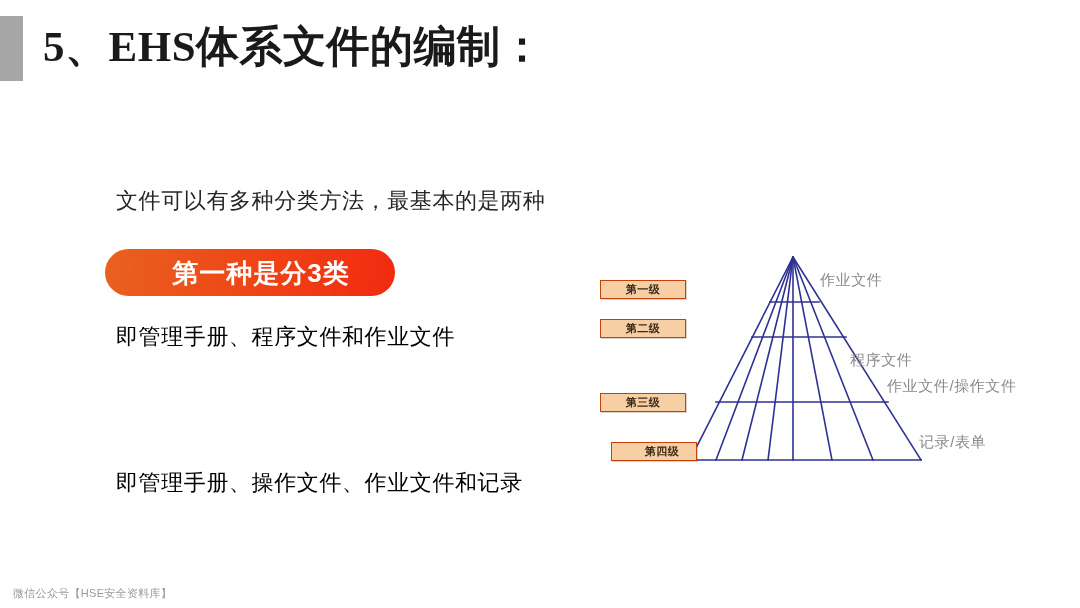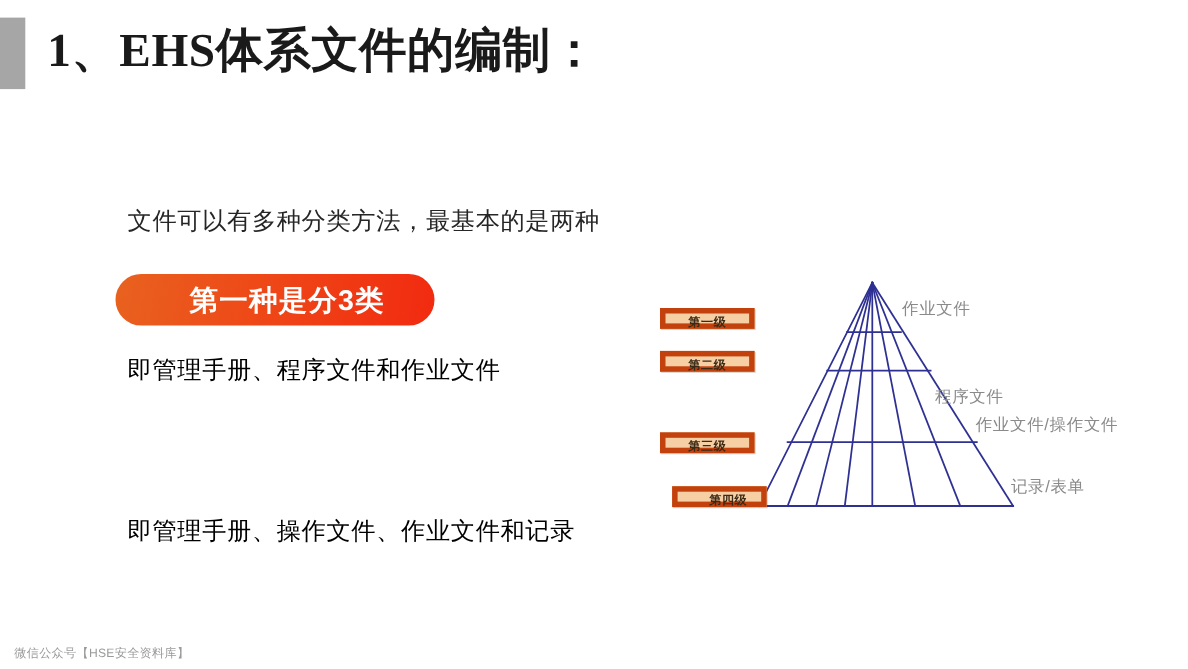--- a/index.html
+++ b/index.html
@@ -100,21 +100,21 @@
     position: absolute;
     left: 0;
     top: 0;
   }
   .level-box {
     position: absolute;
     width: 86px;
     height: 19px;
     box-sizing: border-box;
     background: #f7cfa4;
-    border: 5px solid #c2410c;
+    border: 1px solid #c2410c;
     box-shadow: 1px 1px 0 rgba(120,80,40,0.25);
   }
   .level-box-label {
     display: block;
     width: 100%;
     text-align: center;
     line-height: 17px;
     font-size: 11px;
     font-weight: 700;
     color: #3a2a16;
@@ -181,21 +181,21 @@
     letter-spacing: 1px;
     white-space: nowrap;
   }
 </style>
 </head>
 <body>
 
 <div id="slide">
 
   <div id="title-accent-bar"></div>
-  <div id="page-title">1、EHS体系文件的编制：</div>
+  <div id="page-title">5、EHS体系文件的编制：</div>
 
   <div id="intro-line">文件可以有多种分类方法，最基本的是两种</div>
 
   <div class="pill" id="pill-three">
     <span class="pill-label">第一种是分3类</span>
   </div>
   <div class="detail-line" id="detail-three">即管理手册、程序文件和作业文件</div>
 
   <div class="detail-line" id="detail-four">即管理手册、操作文件、作业文件和记录</div>
 

